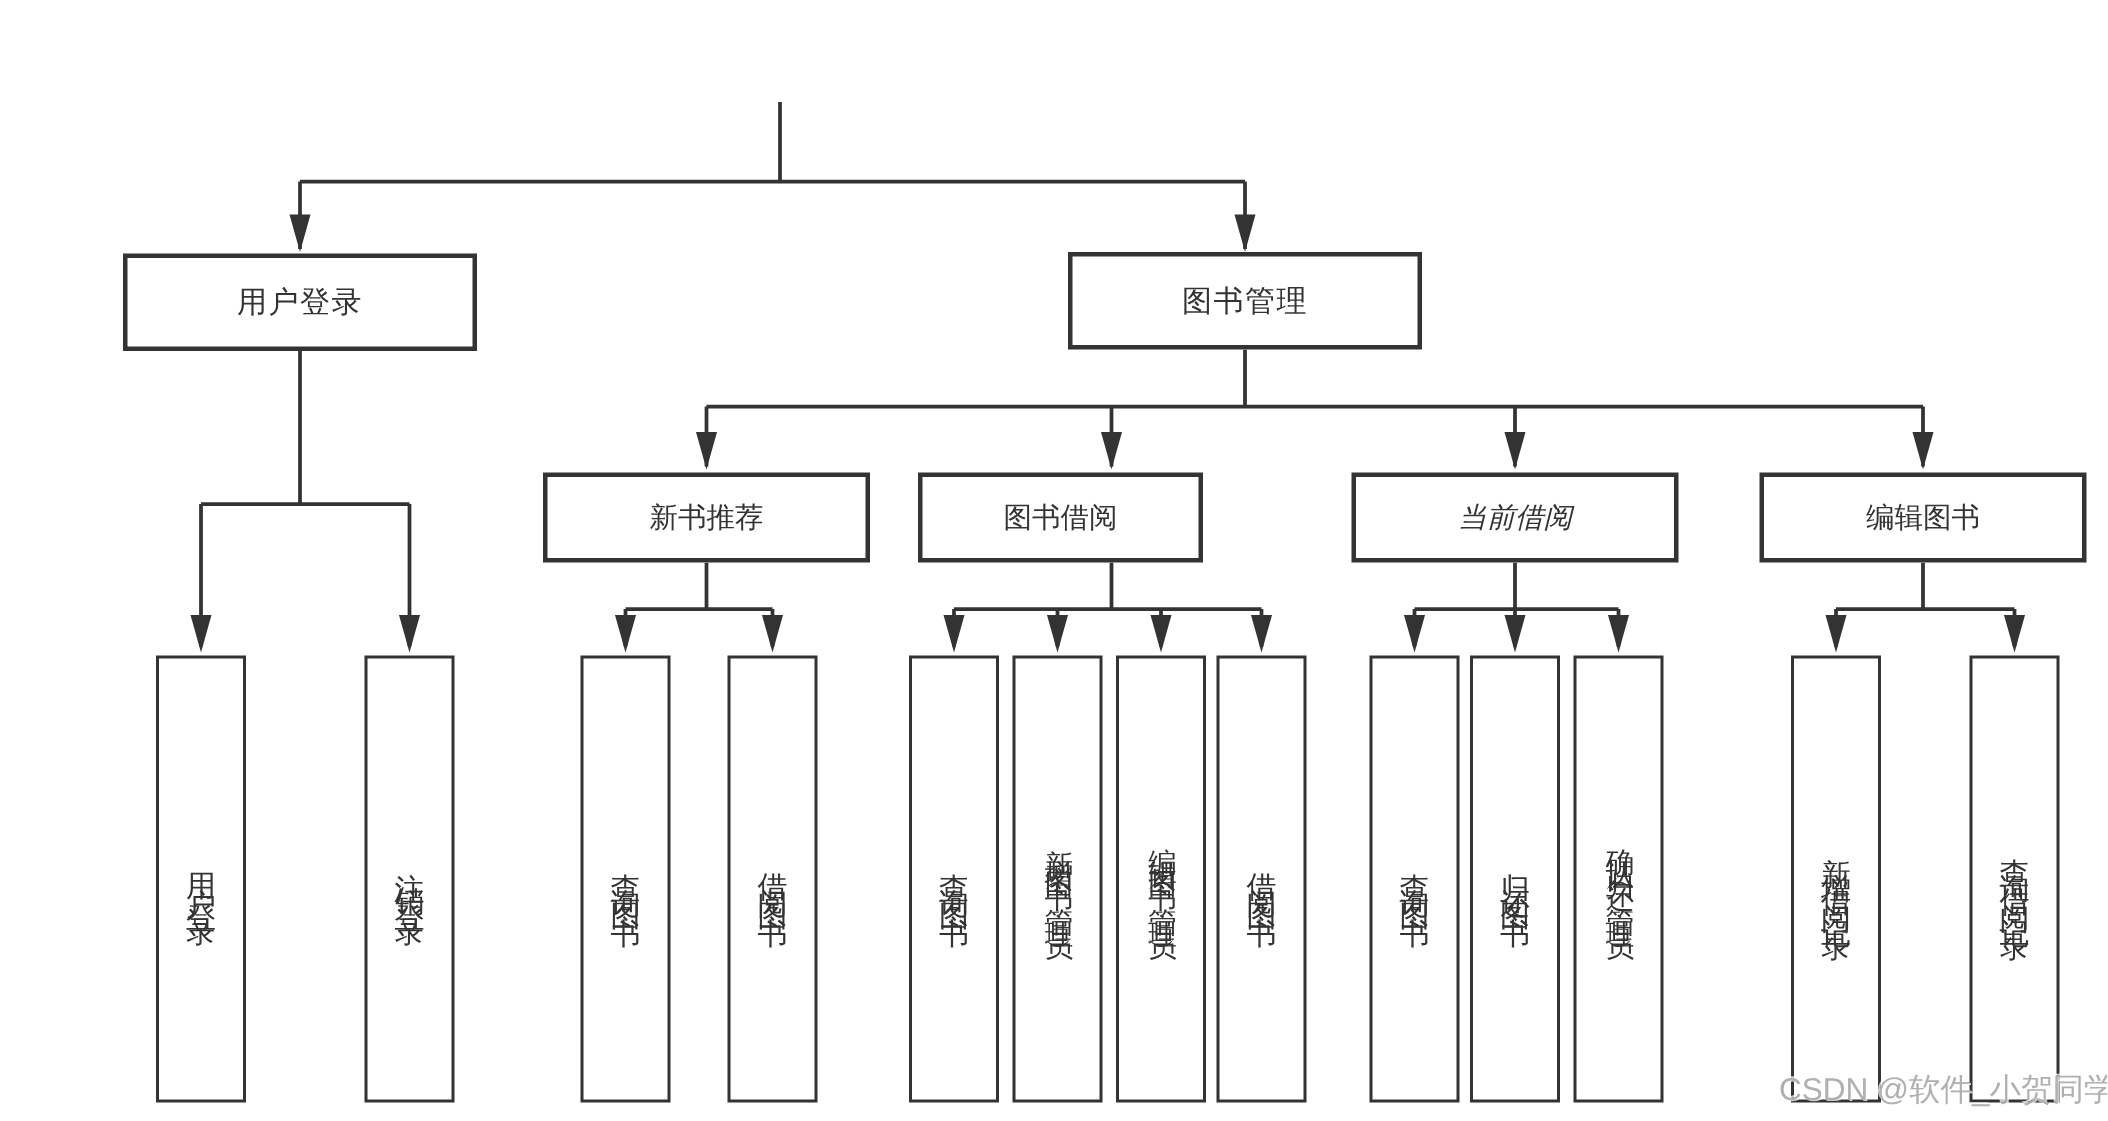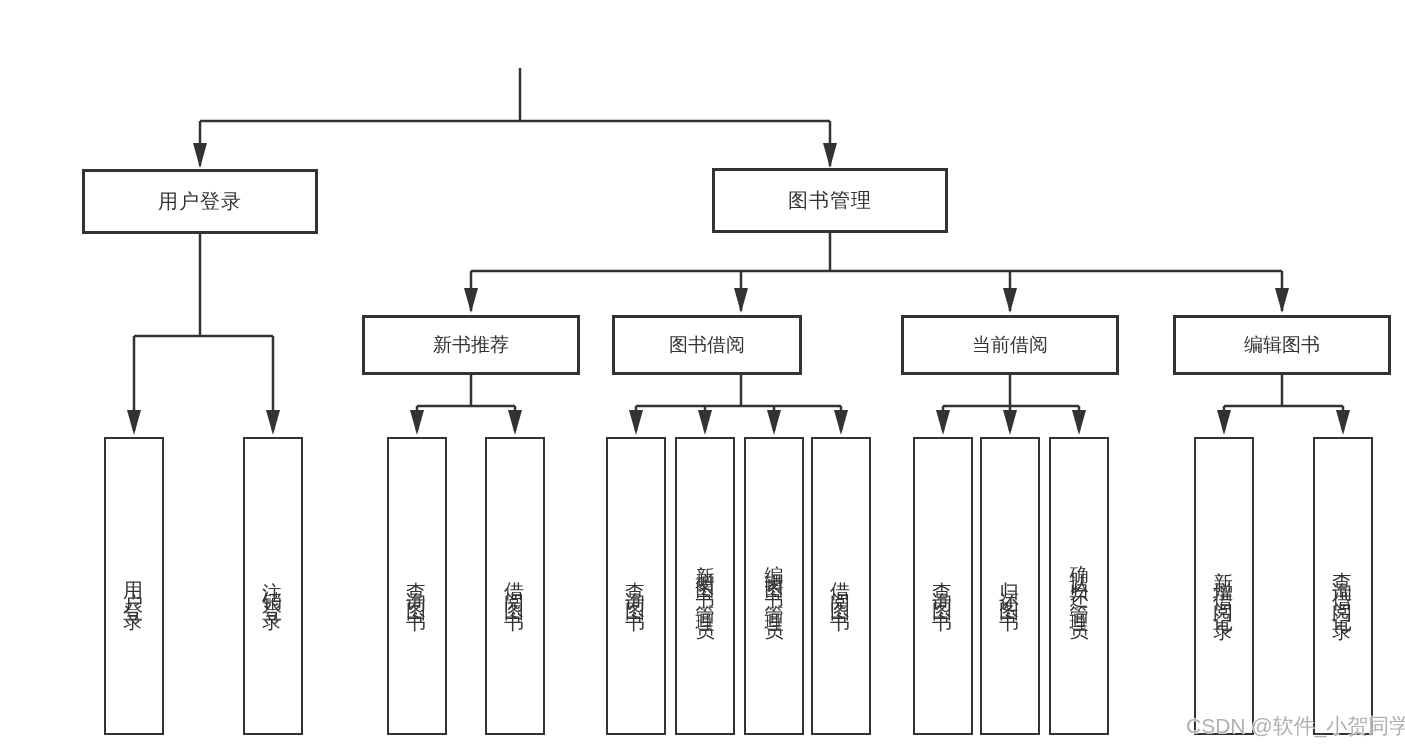--- a/index.html
+++ b/index.html
@@ -99,21 +99,21 @@
   <div class="node hl" style="left:712px; top:168px; width:236px; height:65px;">
     <span>图书管理</span>
   </div>
 
   <div class="node l3" style="left:362px; top:315px; width:218px; height:60px;">
     <span>新书推荐</span>
   </div>
   <div class="node l3" style="left:612px; top:315px; width:190px; height:60px;">
     <span>图书借阅</span>
   </div>
-  <div class="node l3" style="left:901px; top:315px; width:218px; height:60px;">
+  <div class="node l3" style="left:901px; top:315px; width:218px; height:60px;font-style:italic;">
     <span>当前借阅</span>
   </div>
   <div class="node l3" style="left:1173px; top:315px; width:218px; height:60px;">
     <span>编辑图书</span>
   </div>
 
   <div class="node leaf" style="left:104px; top:437px; width:60px; height:298px;">
     <span>用户登录</span>
   </div>
   <div class="node leaf" style="left:243px; top:437px; width:60px; height:298px;">

